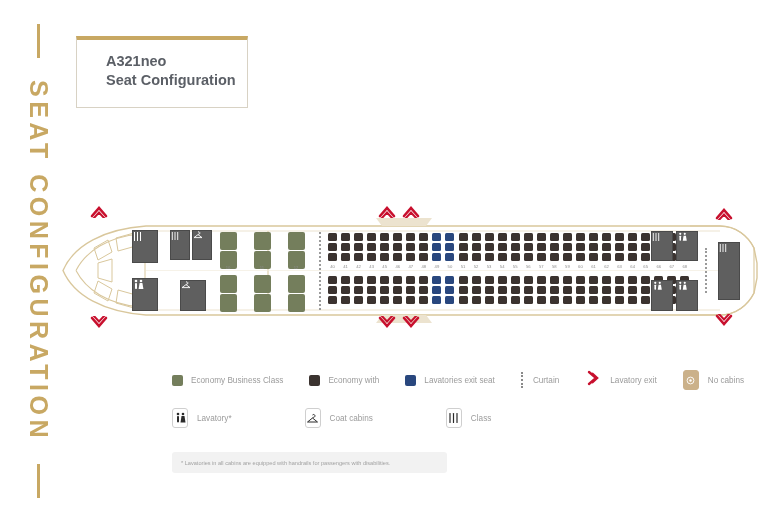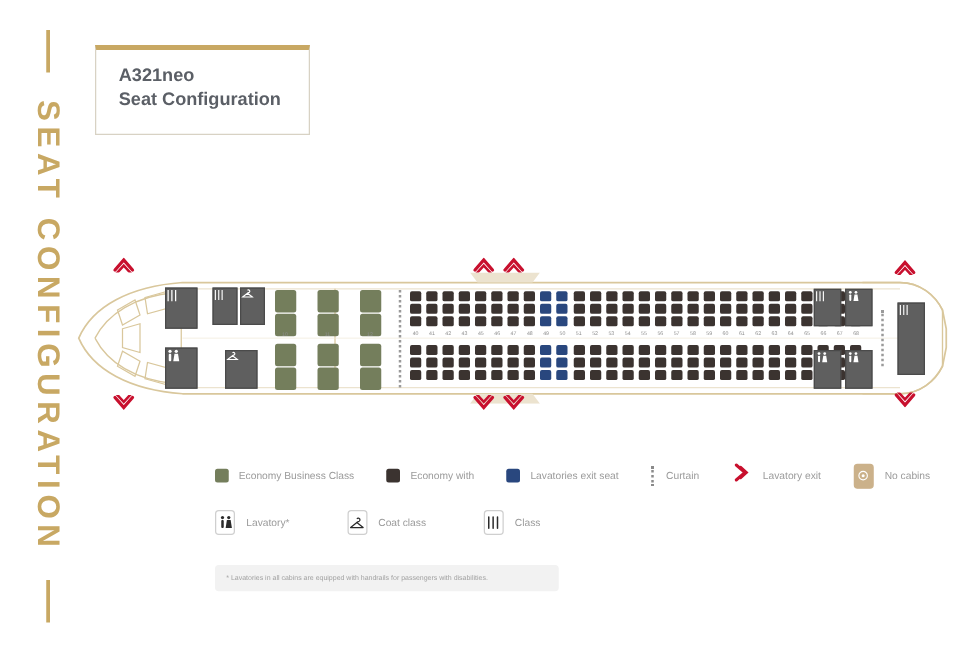--- a/index.html
+++ b/index.html
@@ -33,21 +33,21 @@
   
   #title-card{
     position:absolute; left:76px; top:36px;
     width:172px; height:72px;
     border:1px solid #d8d2c4;
     border-top:4px solid #c8a863;
     background:#fff;
     padding:12px 0 0 18px;
   }
   #title-card div{
-    font-size:14.5px; font-weight:bold; color:#5b5f66; line-height:19px;
+    font-size:14.5px; font-weight:bold; color:#5b5f66; line-height:19px;margin-left:11px;
   }
 
   
   #fuselage{
     position:absolute; left:60px; top:218px;
     width:700px; height:105px;
   }
   #fuselage svg{ position:absolute; left:0; top:0; }
 
   .cabin-layer{ position:absolute; left:0; top:0; width:700px; height:105px; }
@@ -94,21 +94,21 @@
     border-left:2px dotted #9a9a9a;
   }
 
   
   #legend-1{
     position:absolute; left:172px; top:370px;
     display:flex; align-items:center;
   }
   #legend-2{
     position:absolute; left:172px; top:408px;
-    display:flex; align-items:center;
+    display:flex; align-items:center;gap:27px;
   }
   .lg-item{ display:flex; align-items:center; margin-right:26px; }
   .lg-sw{ width:11px; height:11px; border-radius:2px; margin-right:8px; }
   .lg-txt{ font-size:8.2px; color:#9b9b9b; white-space:nowrap; }
   .lg-curtain{
     width:2px; height:16px; border-left:2px dotted #8a8a8a; margin-right:10px;
   }
   .lg-box{
     width:16px; height:20px; border:1px solid #cfcfcf; border-radius:3px;
     display:flex; align-items:center; justify-content:center; margin-right:9px;
@@ -590,21 +590,21 @@
   </div>
   <div class="lg-item" style="margin-right:46px;">
     <span class="lg-box">
       <svg width="13" height="11" viewBox="0 0 13 11">
           <g stroke="#2b2b2b" stroke-width="1" fill="none" stroke-linejoin="round">
         <path d="M6.5 2 a1.4 1.4 0 1 1 1.1 2.3 L6.5 5"></path>
             <path d="M6.5 5 L1.5 9 h10 z"></path>
           </g>
         </svg>
     </span>
-    <span class="lg-txt">Coat class</span>
+    <span class="lg-txt">Coat cabins</span>
   </div>
   <div class="lg-item">
     <span class="lg-box">
       <svg width="11" height="12" viewBox="0 0 11 12">
           <g stroke="#2b2b2b" stroke-width="1.2" fill="none" stroke-linecap="round">
         <line x1="2" y1="1.5" x2="2" y2="10.5"></line>
             <line x1="5.5" y1="1.5" x2="5.5" y2="10.5"></line>
         <line x1="9" y1="1.5" x2="9" y2="10.5"></line>
           </g>
         </svg>

